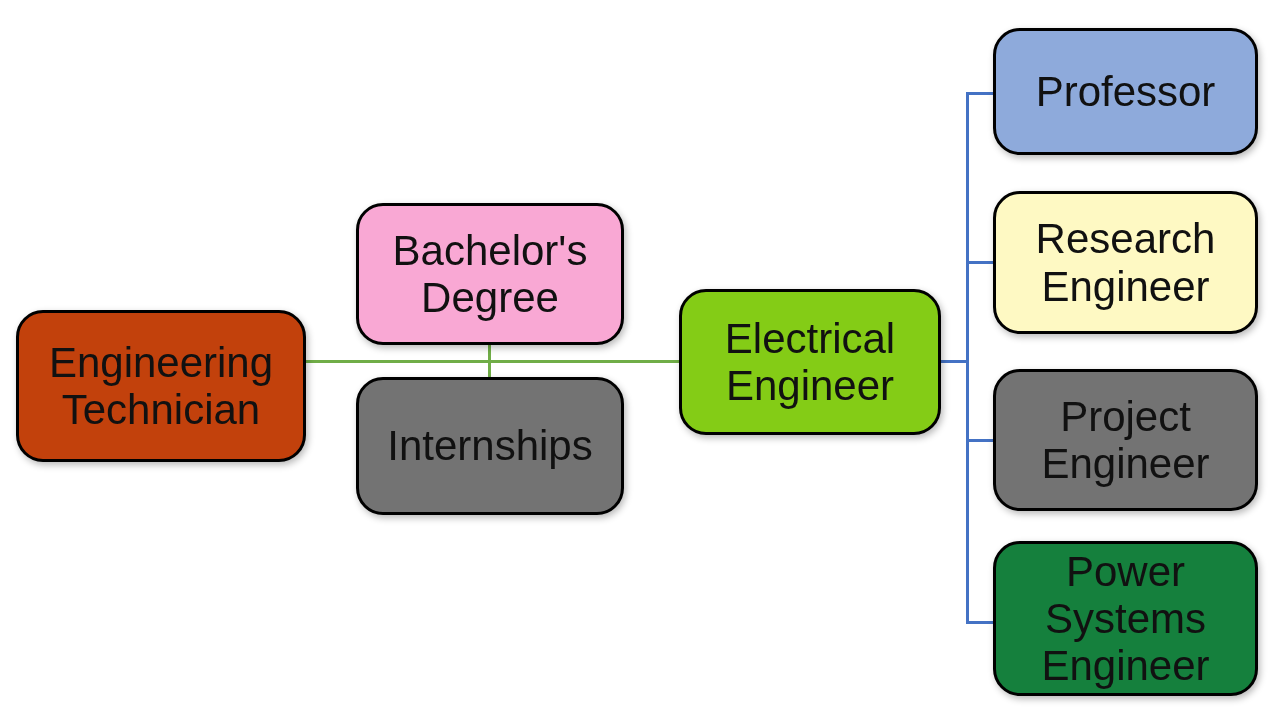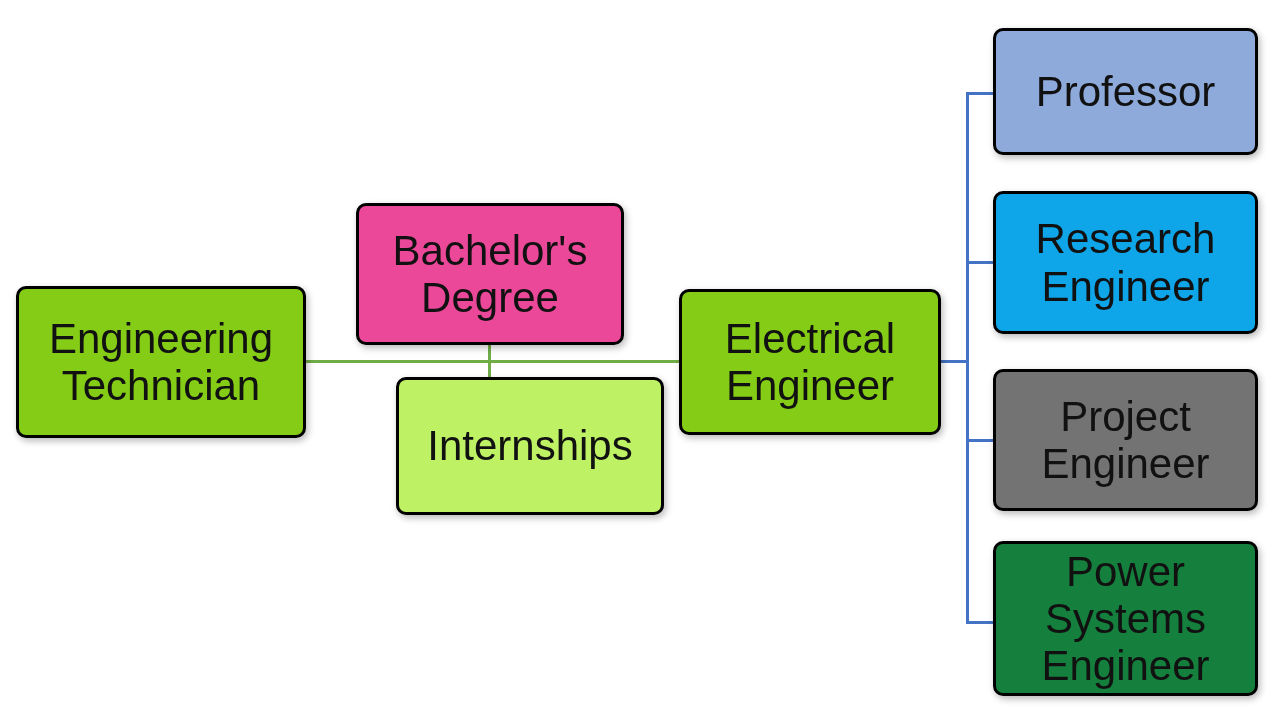--- a/index.html
+++ b/index.html
@@ -12,21 +12,21 @@
     position: relative;
     width: 1280px;
     height: 725px;
     background: #ffffff;
     overflow: hidden;
   }
   .node {
     position: absolute;
     box-sizing: border-box;
     border: 3px solid #000000;
-    border-radius: 10px;
+    border-radius: 27px;
     display: flex;
     align-items: center;
     justify-content: center;
     text-align: center;
     font-size: 42px;
     line-height: 1.12;
     color: #111111;
     padding: 0 10px;
     box-shadow: 2px 3px 7px rgba(0,0,0,0.28);
     z-index: 2;
@@ -62,41 +62,41 @@
   <div class="edge" id="e-main" style="background: rgb(112, 173, 71);"></div>
   <div class="edge" id="e-mid-stub" style="background: rgb(112, 173, 71);"></div>
 
   <div class="edge" id="e-elec-out" style="background: rgb(68, 114, 196);"></div>
   <div class="edge" id="e-trunk" style="background: rgb(68, 114, 196);"></div>
   <div class="edge" id="e-stub-prof" style="background: rgb(68, 114, 196);"></div>
   <div class="edge" id="e-stub-res" style="background: rgb(68, 114, 196);"></div>
   <div class="edge" id="e-stub-proj" style="background: rgb(68, 114, 196);"></div>
   <div class="edge" id="e-stub-power" style="background: rgb(68, 114, 196);"></div>
 
-  <div class="node" id="n-tech" style="background: #84cc16;">
+  <div class="node" id="n-tech" style="background: #c2410c; margin-top: 24px;">
     <span>Engineering Technician</span>
   </div>
 
-  <div class="node" id="n-bachelors" style="background: #ec4899;">
+  <div class="node" id="n-bachelors" style="background: #f9a8d4;">
     <span>Bachelor's Degree</span>
   </div>
 
-  <div class="node" id="n-intern" style="background: #bef264; margin-left: 40px;">
+  <div class="node" id="n-intern" style="background: #737373;">
     <span>Internships</span>
   </div>
 
   <div class="node" id="n-elec" style="background: #84cc16;">
     <span>Electrical Engineer</span>
   </div>
 
   <div class="node" id="n-prof" style="background: rgb(142, 170, 219);">
     <span>Professor</span>
   </div>
 
-  <div class="node" id="n-research" style="background: #0ea5e9; justify-content: flex-end;">
+  <div class="node" id="n-research" style="background: #fef9c3; justify-content: flex-end;">
     <span>Research Engineer</span>
   </div>
 
   <div class="node" id="n-project" style="background: #737373;">
     <span>Project Engineer</span>
   </div>
 
   <div class="node" id="n-power" style="background: #15803d;">
     <span>Power Systems Engineer</span>
   </div>

